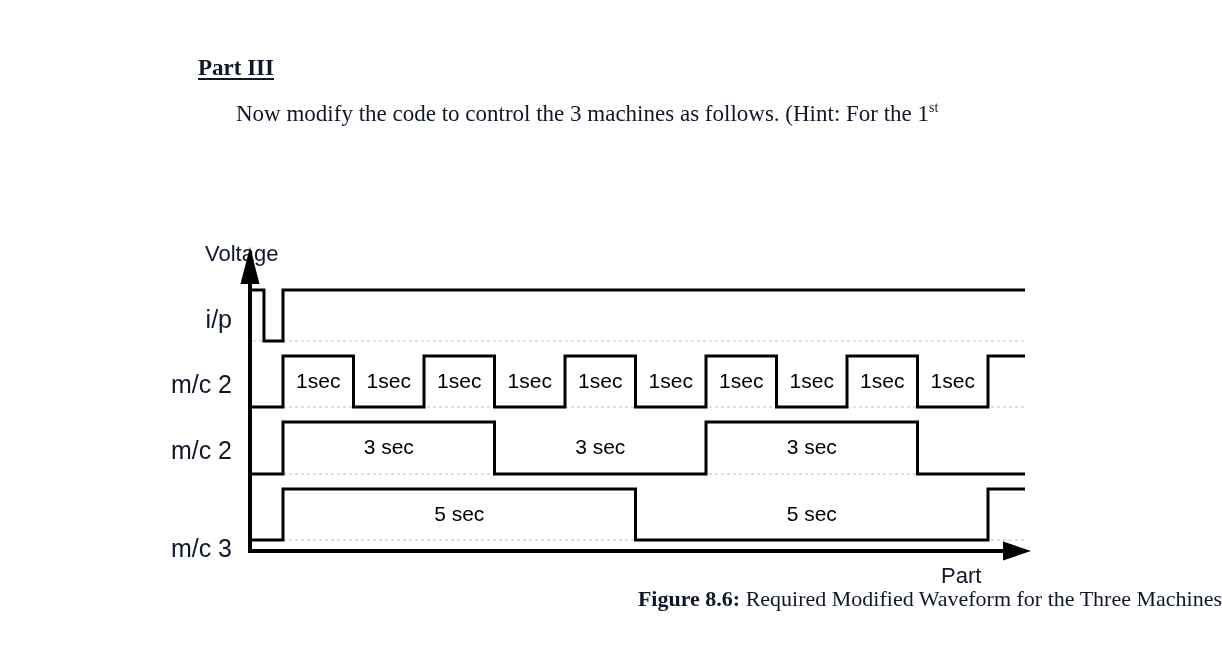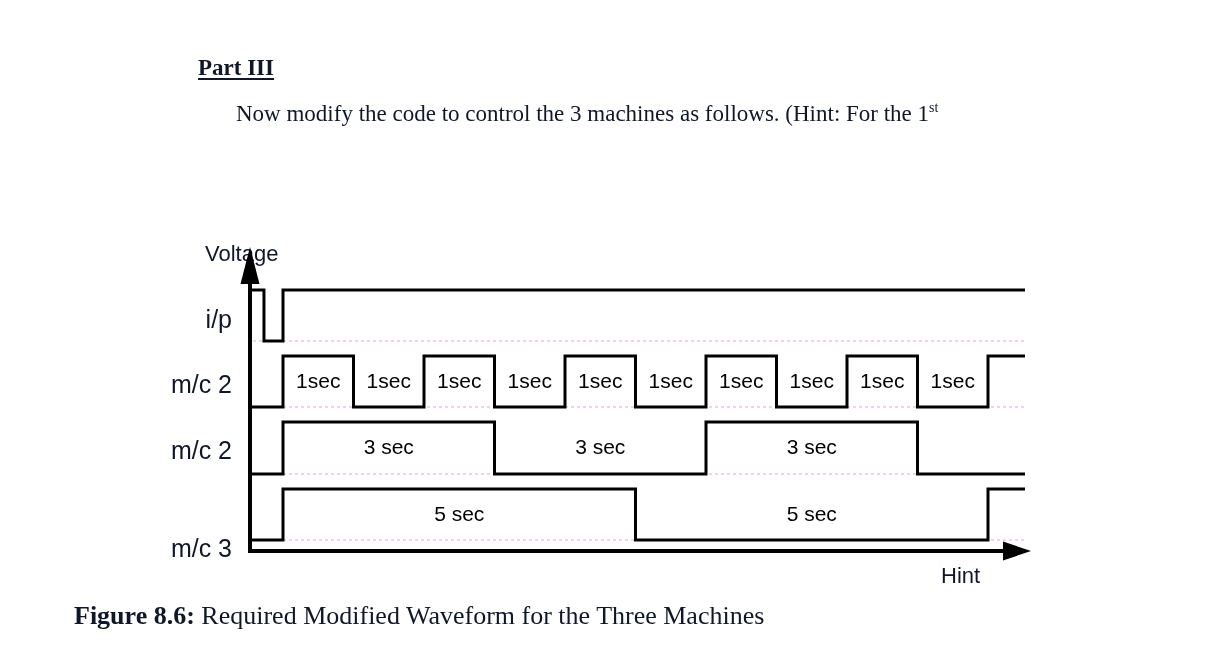--- a/index.html
+++ b/index.html
@@ -19,21 +19,21 @@
   #para-line-2{top:147px;}
   .para-line sup{font-size:14px;line-height:0;}
   .flagged{border-bottom:4px double #3564c9;padding-bottom:1px;}
   #voltage-label{left:205px;top:241px;font-size:22px;}
   #time-label{left:941px;top:563px;font-size:22px;}
   .row-label{left:148px;width:84px;text-align:right;font-size:25px;}
   #row-label-0{top:305px;}
   #row-label-1{top:370px;}
   #row-label-2{top:436px;}
   #row-label-3{top:502px;margin-top:32px;}
-  #figure-caption{left:74px;top:601px;width:1148px;text-align:left;font-size:26px;white-space:nowrap;}
+  #figure-caption{left:74px;top:586px;width:1148px;text-align:right;font-size:22px;white-space:nowrap;}
   #figure-caption b{font-weight:bold;}
   #diagram-svg{position:absolute;left:0;top:0;}
 </style>
 </head>
 <body>
 
 <div id="page">
 
   <div id="part-title" class="abs serif">Part III</div>
 
@@ -72,19 +72,19 @@
       <text x="811.75" y="454" text-anchor="middle" font-family="&quot;Liberation Sans&quot;, sans-serif" font-size="21px" fill="#000">3 sec</text>
       <polyline points="250,540 283,540 283,489 635.5,489 635.5,540 988,540 988,489 1025,489" fill="none" stroke="#000000" stroke-width="3" stroke-linejoin="miter"></polyline>
       <text x="459.25" y="521" text-anchor="middle" font-family="&quot;Liberation Sans&quot;, sans-serif" font-size="21px" fill="#000">5 sec</text>
       <text x="811.75" y="521" text-anchor="middle" font-family="&quot;Liberation Sans&quot;, sans-serif" font-size="21px" fill="#000">5 sec</text>
       <line x1="250" y1="553" x2="250" y2="280" stroke="#000000" stroke-width="4"></line>
       <polygon points="250,247 240.5,284 259.5,284" fill="#000000"></polygon>
       <line x1="248" y1="551" x2="1007" y2="551" stroke="#000000" stroke-width="4"></line>
       <polygon points="1031,551 1003,541.5 1003,560.5" fill="#000000"></polygon>
     </svg>
 
-  <div id="time-label" class="abs sans">Hint</div>
+  <div id="time-label" class="abs sans">Part</div>
 
   <div id="figure-caption" class="abs serif">
     <b>Figure 8.6:</b><span> Required Modified Waveform for the Three Machines</span>
   </div>
 
 </div>
 
 </body></html>

